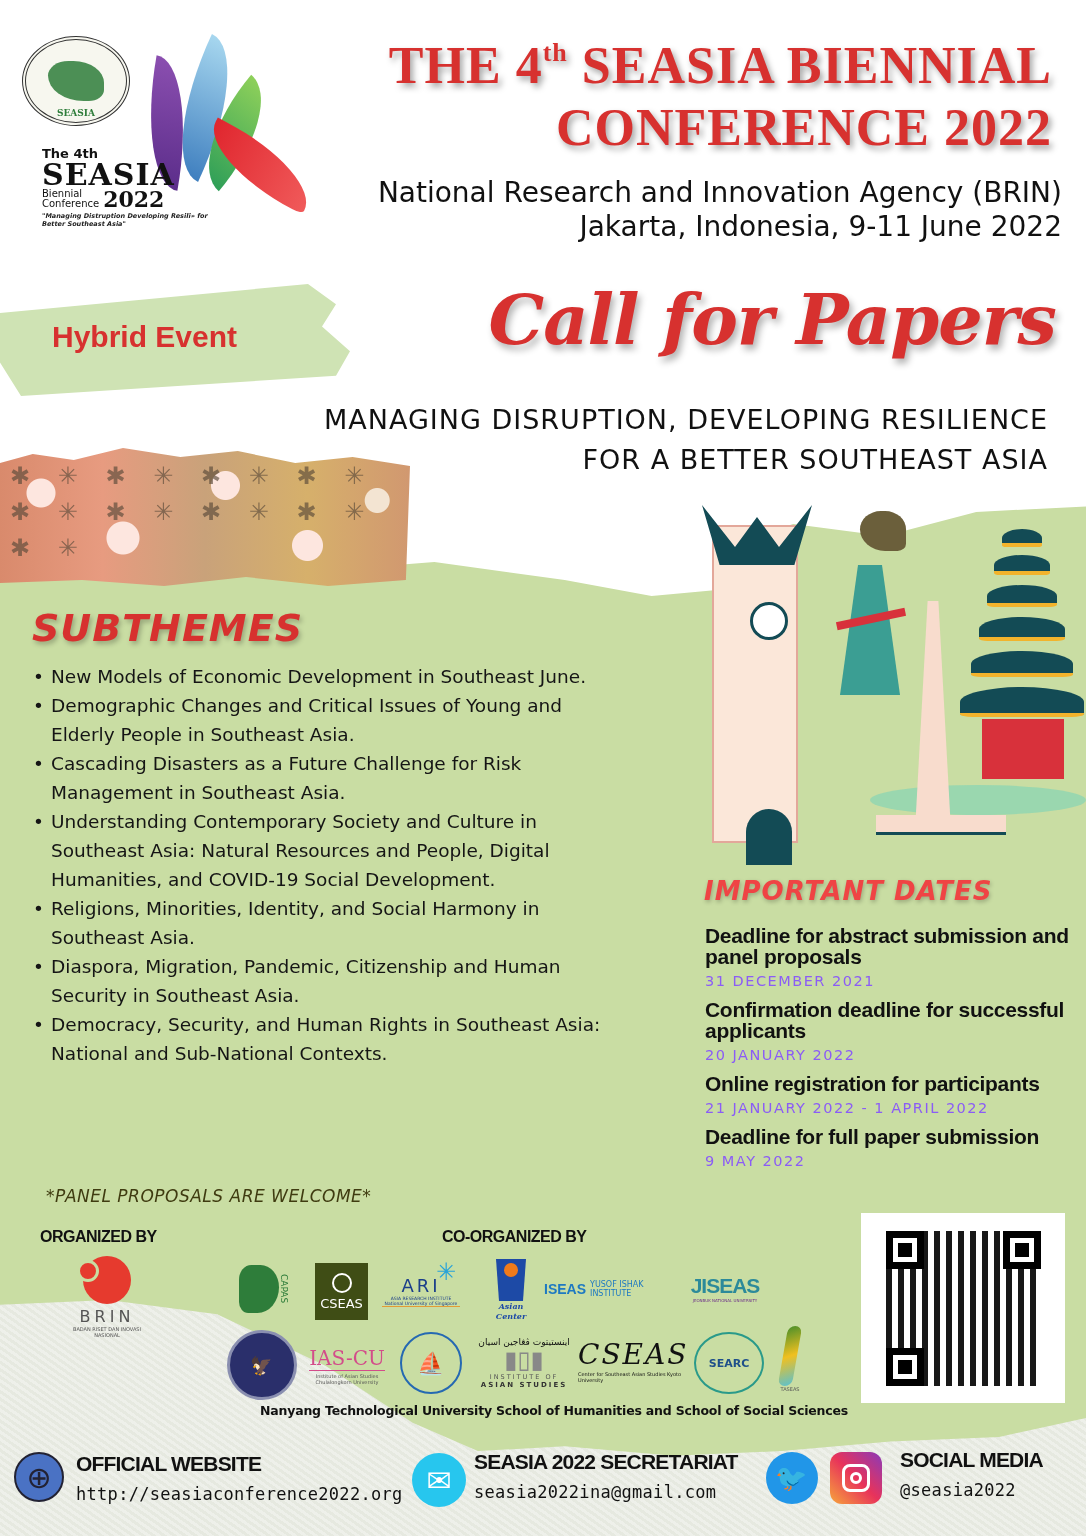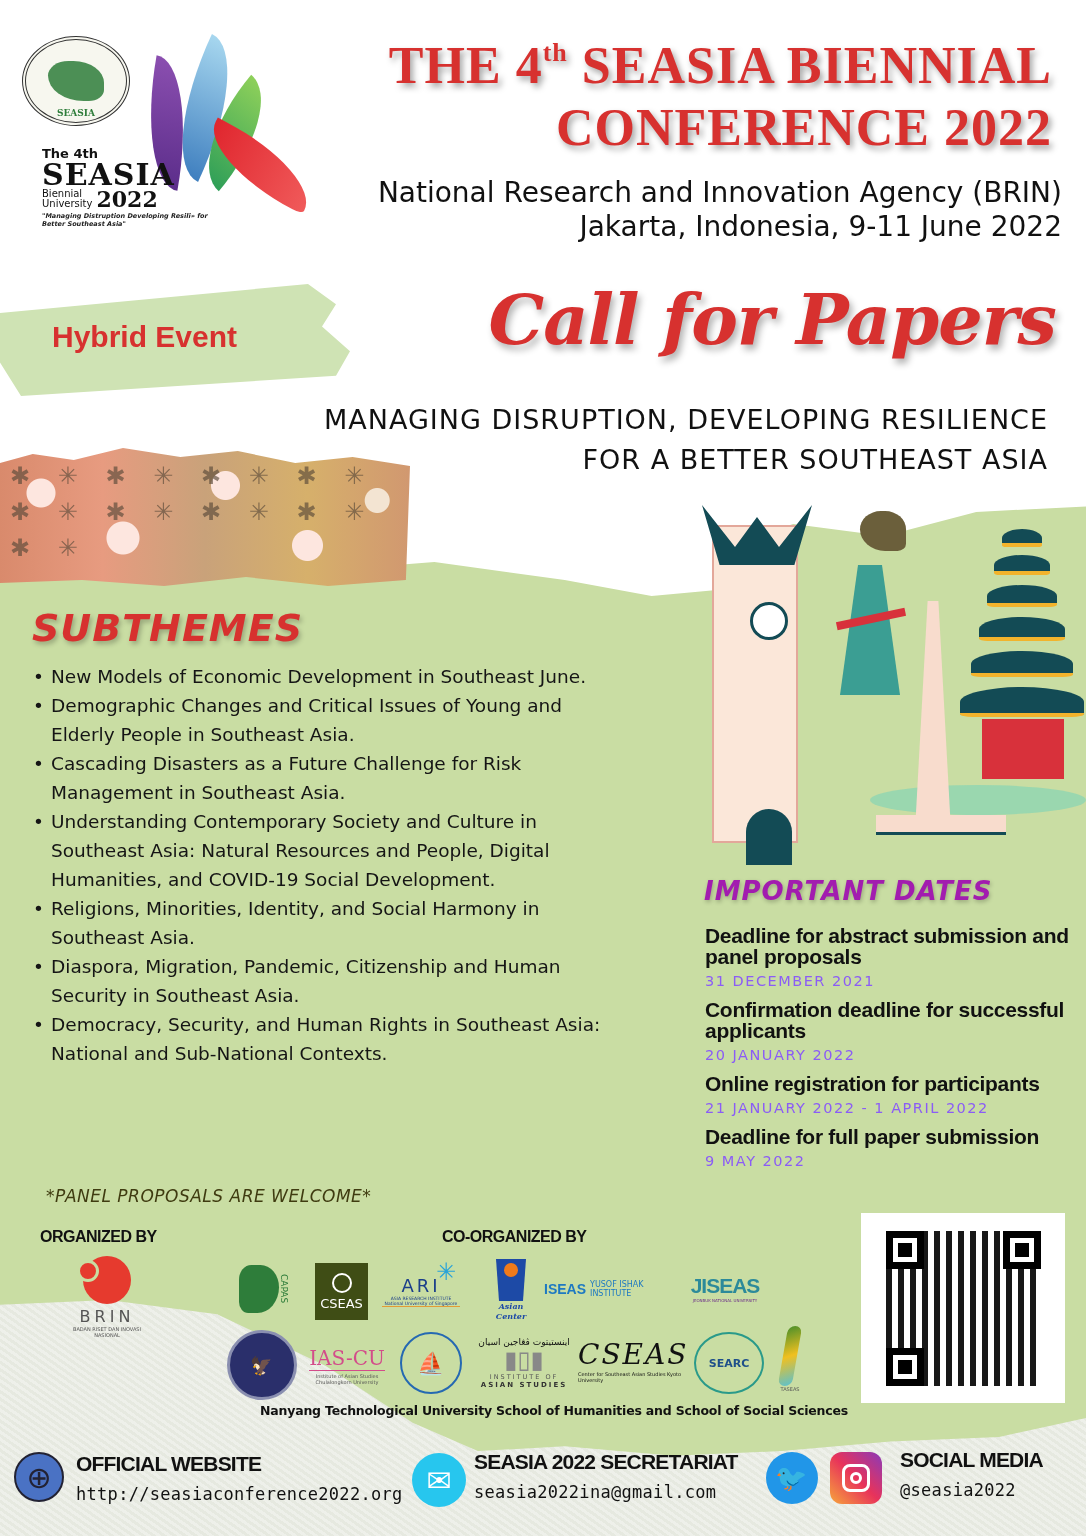--- a/index.html
+++ b/index.html
@@ -122,21 +122,21 @@
   }
   .sub-list li::before { content: "•"; position: absolute; left: 3px; top: 0; }
   .panel-note {
     position: absolute; left: 46px; top: 1186px; font-family: "DejaVu Sans", sans-serif; font-style: italic;
     font-size: 17px; color: #3f3b10; letter-spacing: 0.5px;
   }
 
   
   .dates-title {
     position: absolute; left: 704px; top: 876px; font-family: "DejaVu Sans", sans-serif; font-style: italic; font-weight: bold;
-    font-size: 26px; color: #a21caf; text-shadow: 1px 2px 4px rgba(0,0,0,0.25); letter-spacing: 1px;
+    font-size: 26px; color: #ef4444; text-shadow: 1px 2px 4px rgba(0,0,0,0.25); letter-spacing: 1px;
   }
   .dates { position: absolute; left: 705px; top: 925px; width: 370px; }
   .date-item { margin-bottom: 6px; }
   .date-item .lbl { font-family: "Liberation Sans", sans-serif; font-weight: bold; font-size: 21px; line-height: 21px; color: #111; letter-spacing: -0.3px; }
   .date-item .val { font-family: "DejaVu Sans", sans-serif; font-size: 14.5px; line-height: 24px; color: #8b5cf6; letter-spacing: 1.5px; margin-top: 2px; }
 
   
   .qr-box { position: absolute; left: 861px; top: 1213px; width: 204px; height: 190px; background: #fff; }
   .qr { position: absolute; left: 25px; top: 18px; width: 155px; height: 155px;
         background:
@@ -221,21 +221,21 @@
   <div class="petal p2"></div>
   <div class="petal p3"></div>
   <div class="petal p4"></div>
 </div>
 <div class="conf-logo">
   <div class="the4">The 4th</div>
   <div class="seasia">SEASIA</div>
   <div class="row">
     <div class="bc">
       <div>Biennial</div>
-      <div>University</div>
+      <div>Conference</div>
     </div>
     <div class="yr">2022</div>
   </div>
   <div class="tag">"Managing Distruption Developing Resili» for Better Southeast Asia"</div>
 </div>
 
 <div class="main-title">
   <div><span>THE 4</span><sup>th</sup><span> SEASIA BIENNIAL</span></div>
   <div>CONFERENCE 2022</div>
 </div>

